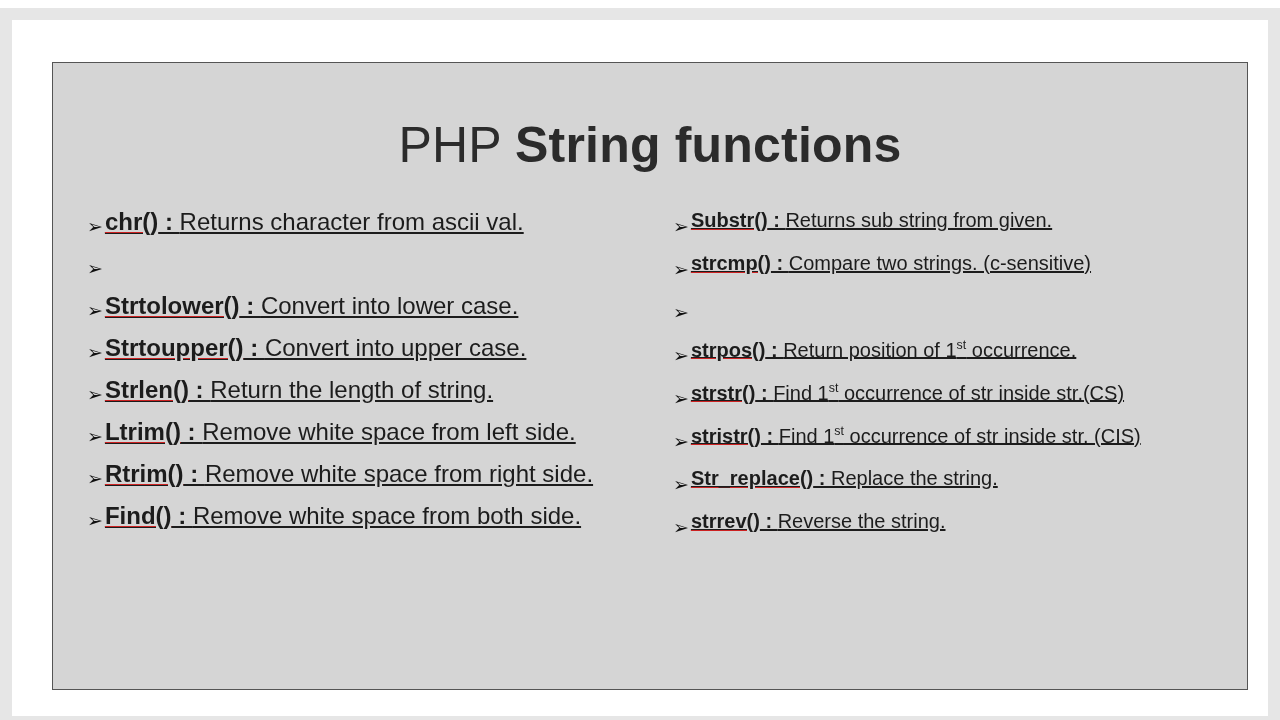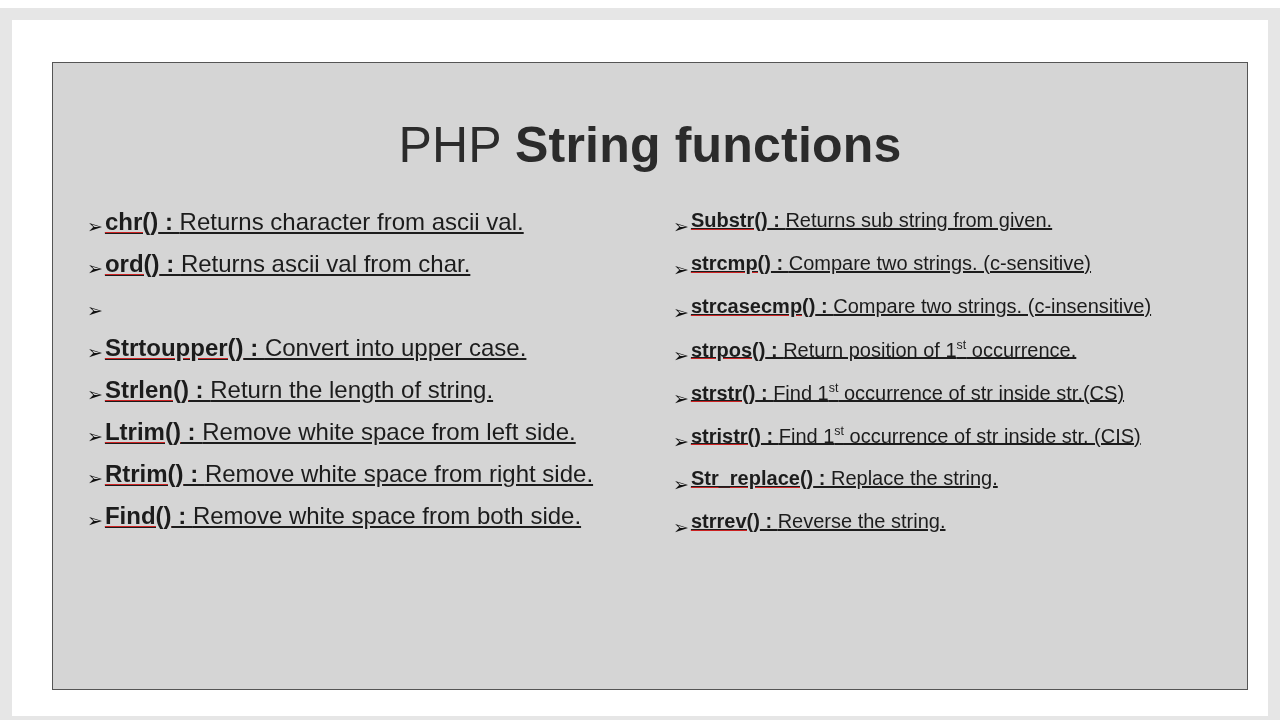--- a/index.html
+++ b/index.html
@@ -109,25 +109,25 @@
 
       <div class="col left">
 
         <div class="bullet-row">
           <span class="arrow">➢</span>
           <span class="bullet-text"><span class="fname">chr()</span><span class="sep"> : </span><span class="desc">Returns character from ascii val.</span></span>
         </div>
 
         <div class="bullet-row">
           <span class="arrow">➢</span>
-          <span class="bullet-text"><span class="fname">ord()</span><span class="sep"> : </span><span class="desc">Returns ascii val from char.</span></span>
-        </div>
-
-        <div class="bullet-row">
-          <span class="arrow">➢</span>
+        </div>
+
+        <div class="bullet-row">
+          <span class="arrow">➢</span>
+          <span class="bullet-text"><span class="fname">Strtolower()</span><span class="sep"> : </span><span class="desc">Convert into lower case.</span></span>
         </div>
 
         <div class="bullet-row">
           <span class="arrow">➢</span>
           <span class="bullet-text"><span class="fname">Strtoupper()</span><span class="sep"> : </span><span class="desc">Convert into upper case.</span></span>
         </div>
 
         <div class="bullet-row">
           <span class="arrow">➢</span>
           <span class="bullet-text"><span class="fname">Strlen()</span><span class="sep"> : </span><span class="desc">Return the length of string.</span></span>
@@ -157,21 +157,20 @@
           <span class="bullet-text"><span class="fname">Substr()</span><span class="sep"> : </span><span class="desc">Returns sub string from given.</span></span>
         </div>
 
         <div class="bullet-row">
           <span class="arrow">➢</span>
           <span class="bullet-text"><span class="fname">strcmp()</span><span class="sep"> : </span><span class="desc">Compare two strings. (c-sensitive)</span></span>
         </div>
 
         <div class="bullet-row">
           <span class="arrow">➢</span>
-          <span class="bullet-text"><span class="fname">strcasecmp()</span><span class="sep"> : </span><span class="desc">Compare two strings. (c-insensitive)</span></span>
         </div>
 
         <div class="bullet-row">
           <span class="arrow">➢</span>
           <span class="bullet-text"><span class="fname">strpos()</span><span class="sep"> : </span><span class="desc">Return position of 1</span><span class="sup">st</span><span class="desc"> occurrence.</span></span>
         </div>
 
         <div class="bullet-row">
           <span class="arrow">➢</span>
           <span class="bullet-text"><span class="fname">strstr()</span><span class="sep"> : </span><span class="desc">Find 1</span><span class="sup">st</span><span class="desc"> occurrence of str inside str.(CS)</span></span>

